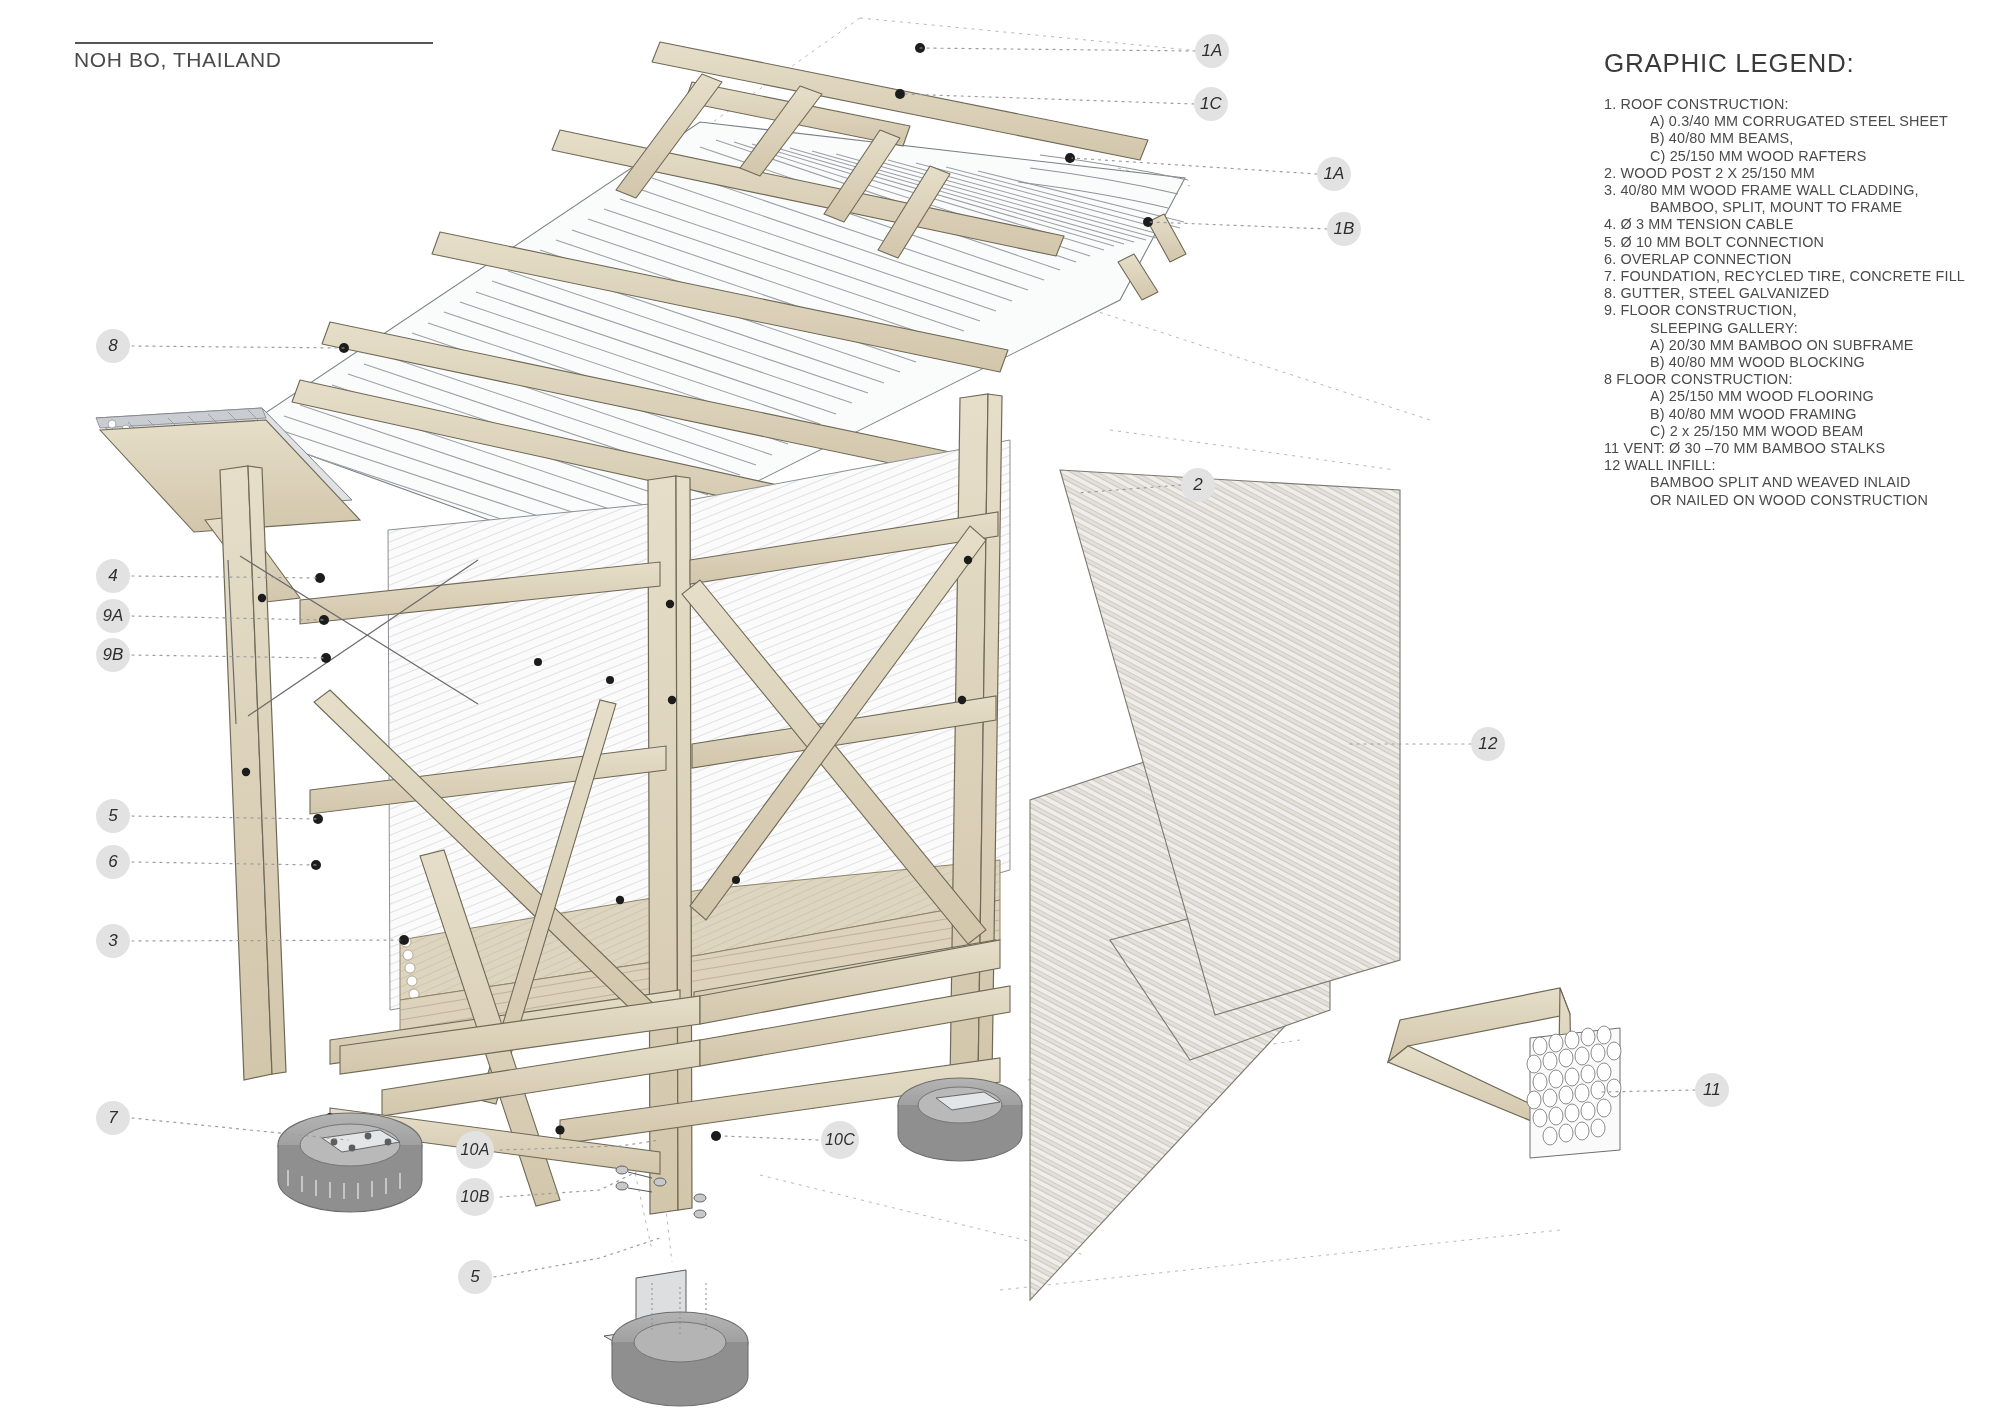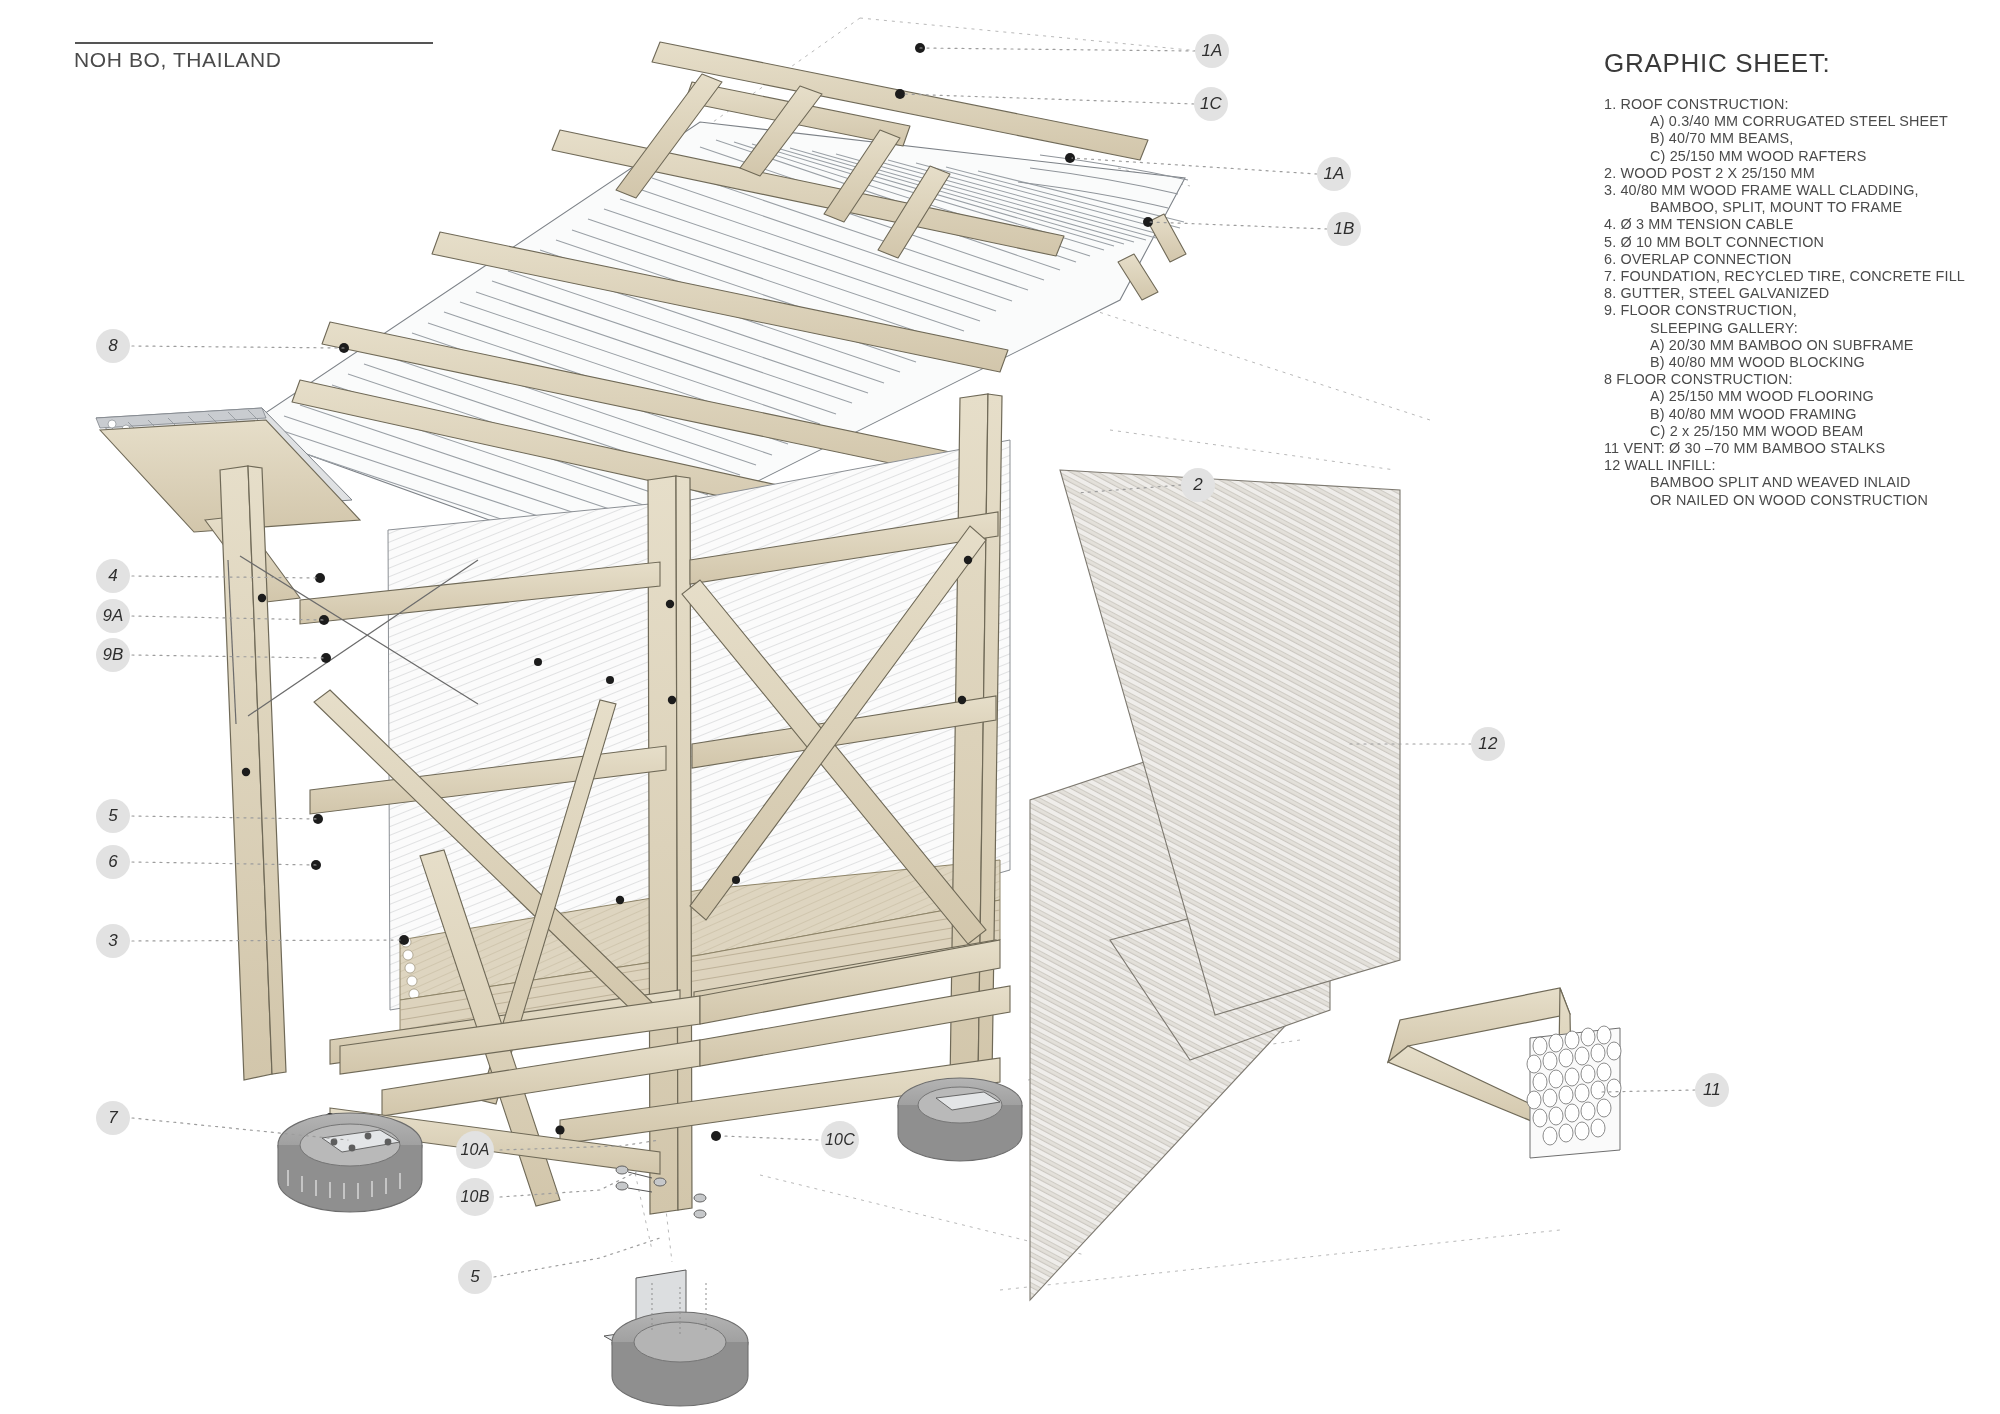--- a/index.html
+++ b/index.html
@@ -428,25 +428,25 @@
     <path d="M494,1277 L600,1258 L660,1238"></path>
   </g>
 </svg>
 
 <div id="title-block">
   <div id="title-rule"></div>
   <div id="sub-title-2">NOH BO, THAILAND</div>
 </div>
 
 <div id="legend">
-  <div id="legend-title">GRAPHIC SHEET:</div>
+  <div id="legend-title">GRAPHIC LEGEND:</div>
   <div id="legend-lines">
       <div class="leg-line">1. ROOF CONSTRUCTION:</div>
       <div class="leg-line ind1">A) 0.3/40 MM CORRUGATED STEEL SHEET</div>
-      <div class="leg-line ind1">B) 40/70 MM BEAMS,</div>
+      <div class="leg-line ind1">B) 40/80 MM BEAMS,</div>
       <div class="leg-line ind1">C) 25/150 MM WOOD RAFTERS</div>
       <div class="leg-line">2. WOOD POST 2 X 25/150 MM</div>
       <div class="leg-line">3. 40/80 MM WOOD FRAME WALL CLADDING,</div>
       <div class="leg-line ind1">BAMBOO, SPLIT, MOUNT TO FRAME</div>
       <div class="leg-line">4. Ø 3 MM TENSION CABLE</div>
       <div class="leg-line">5. Ø 10 MM BOLT CONNECTION</div>
       <div class="leg-line">6. OVERLAP CONNECTION</div>
       <div class="leg-line">7. FOUNDATION, RECYCLED TIRE, CONCRETE FILL</div>
       <div class="leg-line">8. GUTTER, STEEL GALVANIZED</div>
       <div class="leg-line">9. FLOOR CONSTRUCTION,</div>

